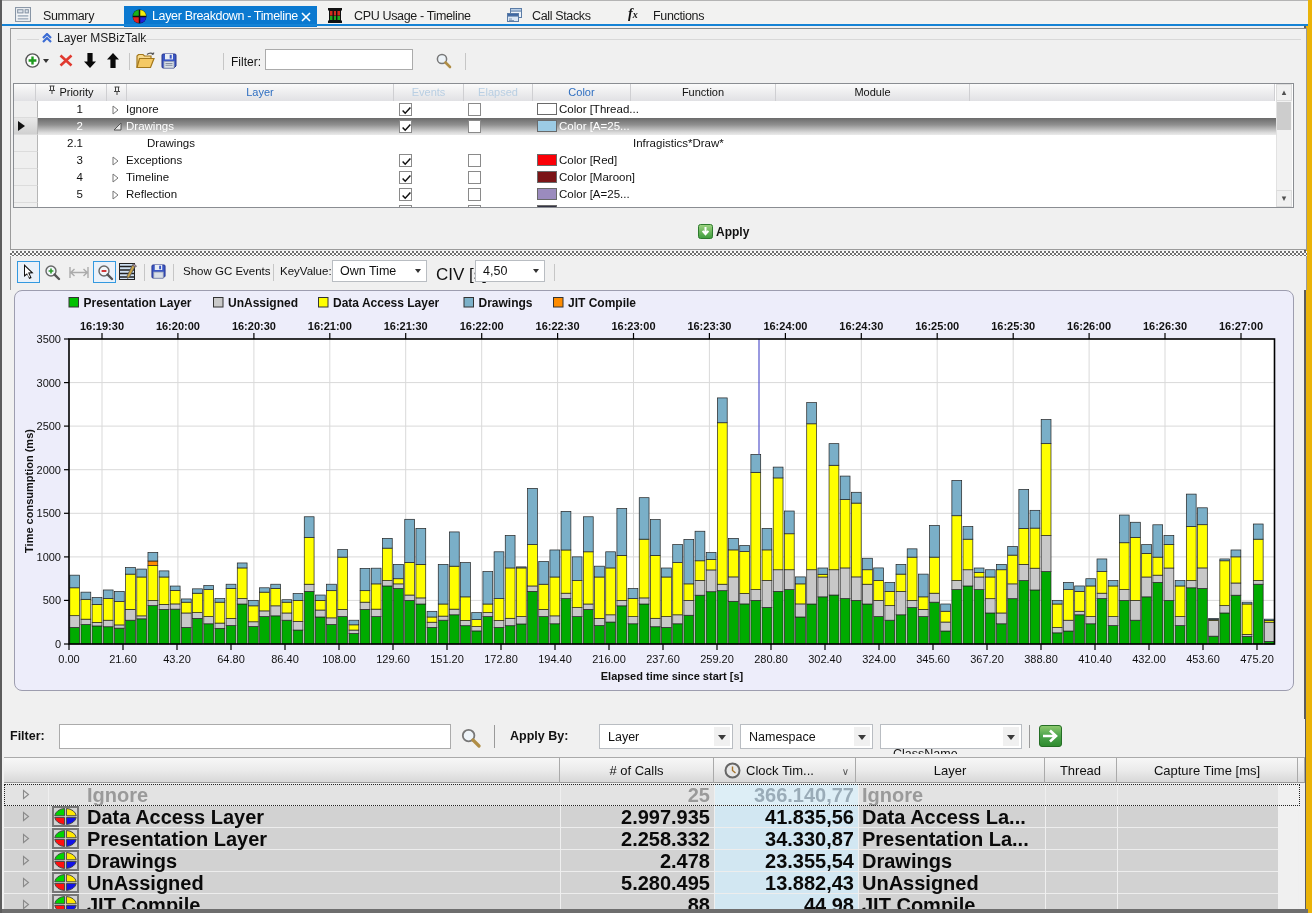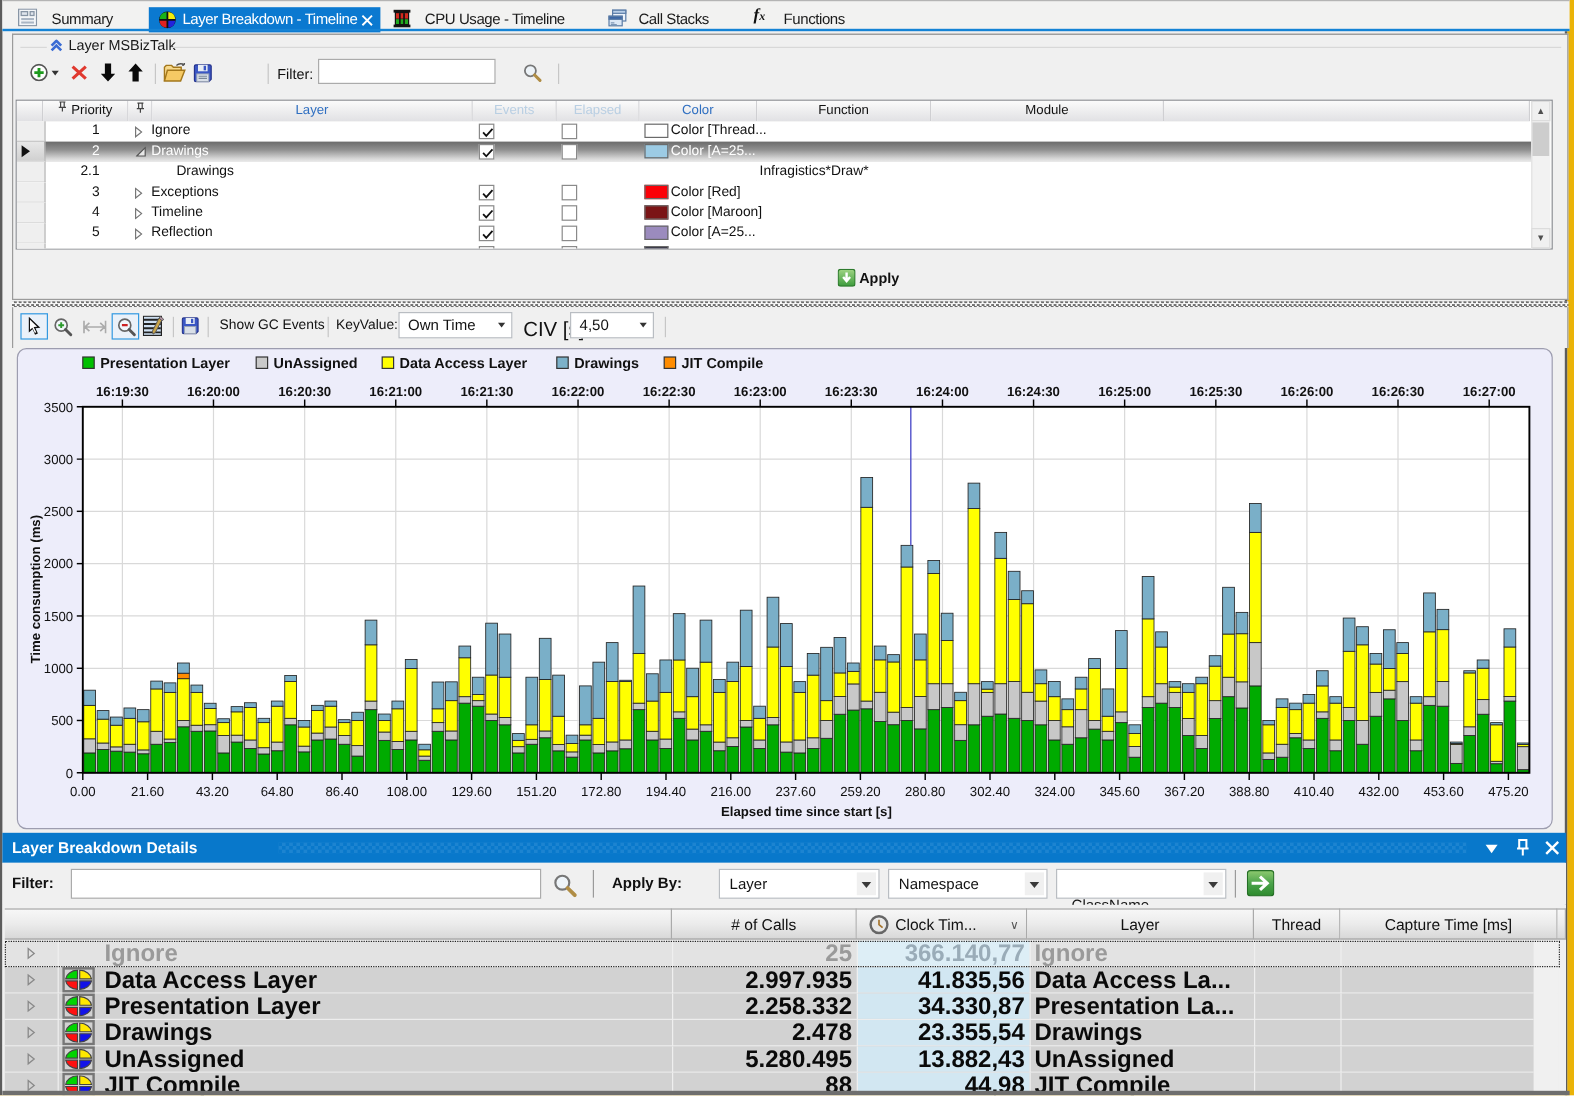--- a/index.html
+++ b/index.html
@@ -901,31 +901,20 @@
 <text x="213.0" y="15.5" font-size="12" font-weight="bold" fill="#111">UnAssigned</text>
 <rect x="303.5" y="6.5" width="9.5" height="9.5" fill="#ffff00" stroke="#333" stroke-width="1"></rect>
 <text x="318.0" y="15.5" font-size="12" font-weight="bold" fill="#111">Data Access Layer</text>
 <rect x="449" y="6.5" width="9.5" height="9.5" fill="#7cb1c9" stroke="#333" stroke-width="1"></rect>
 <text x="463.5" y="15.5" font-size="12" font-weight="bold" fill="#111">Drawings</text>
 <rect x="538.5" y="6.5" width="9.5" height="9.5" fill="#ff8c00" stroke="#333" stroke-width="1"></rect>
 <text x="553.0" y="15.5" font-size="12" font-weight="bold" fill="#111">JIT Compile</text>
 </svg>
 </div>
 
-<div id="dhead">
-  <div class="abs" style="left:8px;top:5px;font-size:13px;font-weight:bold;color:#ffffff">Layer Breakdown Details</div>
-  <div class="abs" style="left:230px;top:8px;width:990px;height:9px;background:repeating-conic-gradient(#3b96da 0 25%,#0878cb 0 50%) 0 0/6px 6px;opacity:.4"></div>
-  <div class="abs" style="left:1236px;top:10px;width:0;height:0;border:5.5px solid transparent;border-top:7px solid #fff"></div>
-  <svg class="abs" style="left:1261px;top:5px" width="12" height="15" viewBox="0 0 12 15">
-    <path d="M3 1 H9 V8 H3 Z M1.2 8 H10.8 M6 8 V14" fill="none" stroke="#fff" stroke-width="1.7"></path>
-  </svg>
-  <svg class="abs" style="left:1285px;top:6px" width="13" height="13" viewBox="0 0 13 13">
-    <path d="M1.5 1.5 L11.5 11.5 M11.5 1.5 L1.5 11.5" stroke="#fff" stroke-width="2"></path>
-  </svg>
-</div>
 
 <div id="filterrow">
   <div class="abs" style="left:8px;top:10px;font-size:12.5px;font-weight:bold;color:#111">Filter:</div>
   <div class="input" style="left:57px;top:5px;width:392px;height:25px"></div>
   <svg class="abs" style="left:458px;top:8px" width="21" height="21" viewBox="0 0 21 21">
     <circle cx="8.6" cy="8.6" r="5.8" fill="#eef4f9" stroke="#777" stroke-width="1.8"></circle>
     <path d="M13 13 L19 19" stroke="#b08d45" stroke-width="3.2" stroke-linecap="round"></path>
   </svg>
   <div class="sep" style="left:492px;top:6px;height:23px;background:#9a9a9a"></div>
   <div class="abs" style="left:508px;top:10px;font-size:12.5px;font-weight:bold;color:#111">Apply By:</div>

